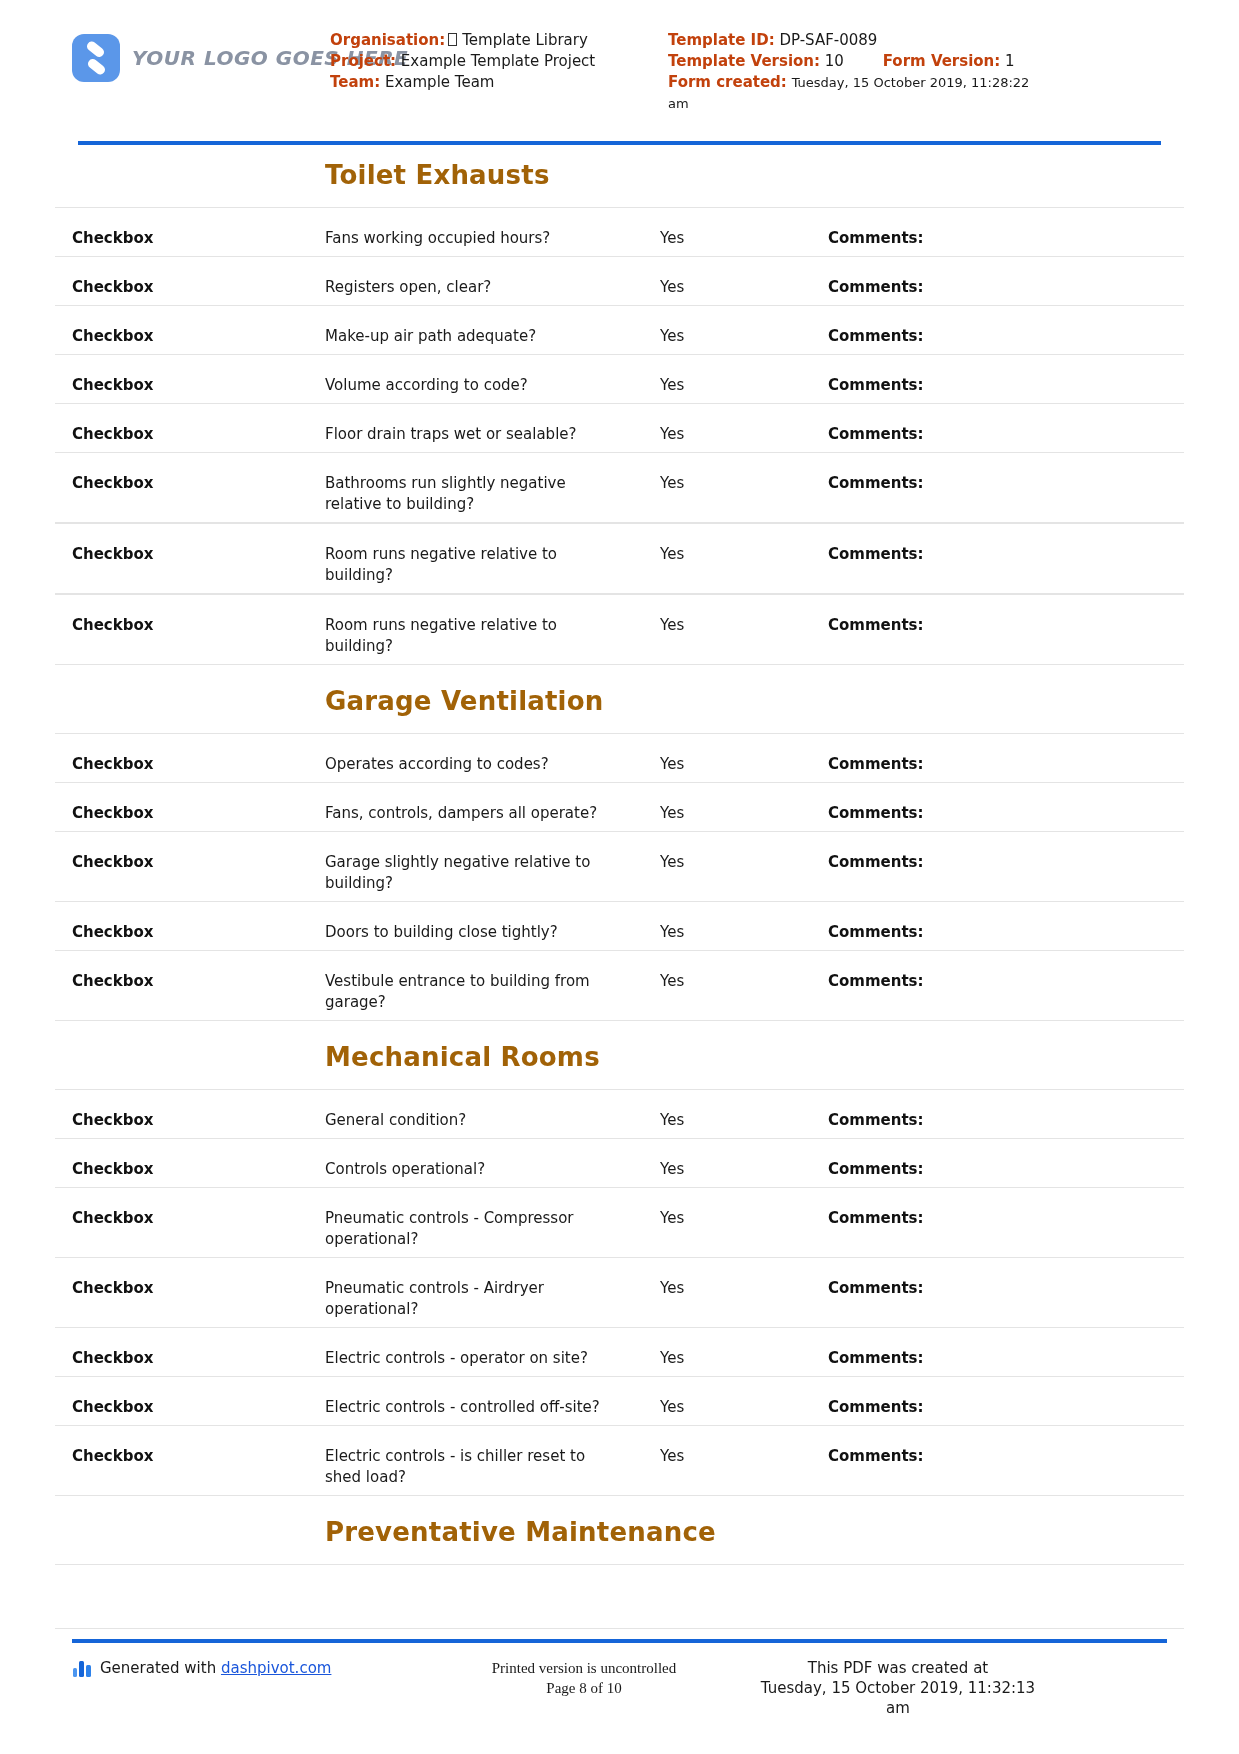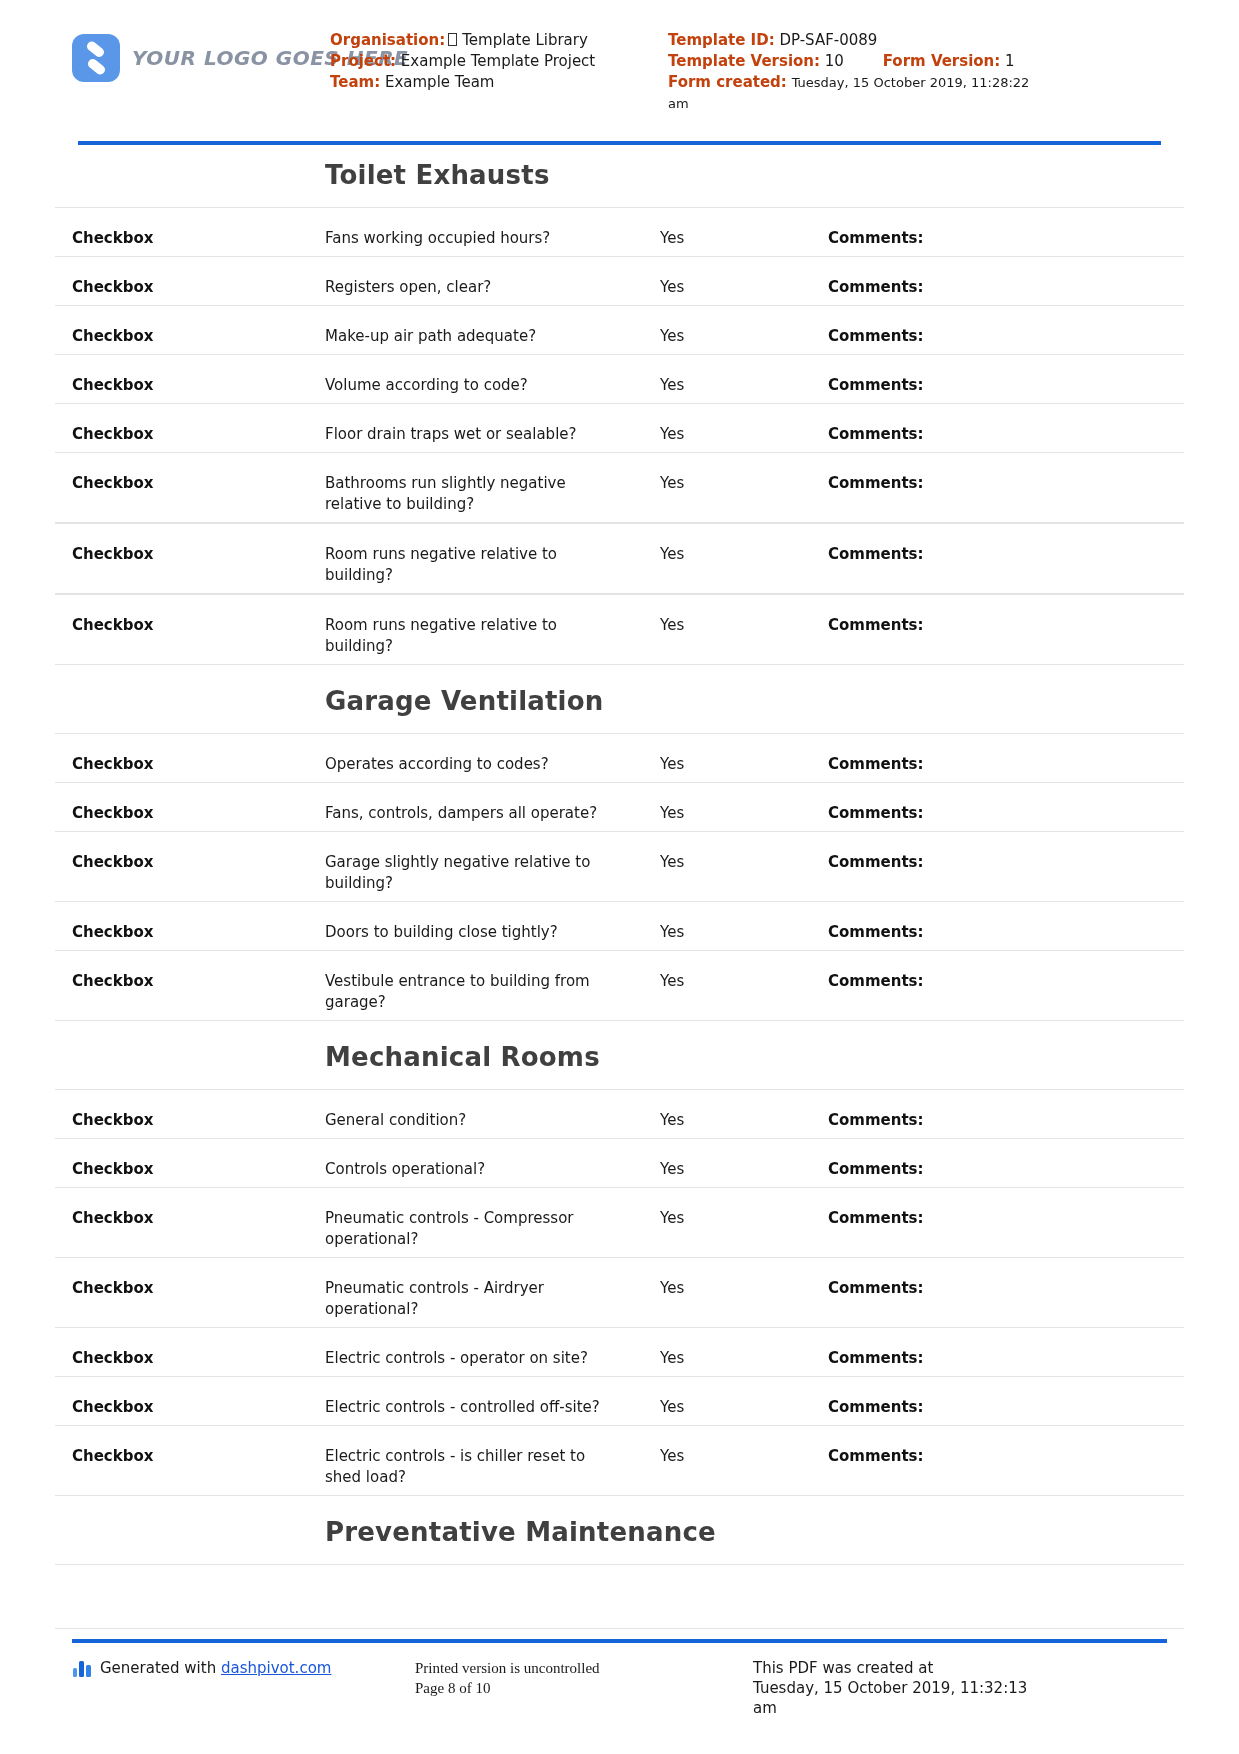--- a/index.html
+++ b/index.html
@@ -27,34 +27,34 @@
   .meta-col{line-height:21px;}
   .meta-mid{width:338px;}
   .meta-right{width:365px;}
   .lbl{font-weight:bold;color:#c2410c;}
   .missing-glyph{display:inline-block;width:9px;height:13px;border:1.3px solid #333;
     vertical-align:-1px;margin:0 5px 0 3px;}
   .fv-gap{margin-left:34px;}
   .small-date{font-size:13px;}
   .header-rule{height:4px;background:var(--accent-blue);margin:27px 78px 0 78px;}
   
-  .section-title{font-size:26px;line-height:33px;font-weight:bold;color:#404040;
+  .section-title{font-size:26px;line-height:33px;font-weight:bold;color:#a16207;
     margin:20px 0 15px 325px;letter-spacing:.2px;}
   .section:first-of-type .section-title{margin-top:14px;}
   .rows{margin:0 55px;border-bottom:1px solid var(--separator);}
   .row{display:grid;grid-template-columns:270px 335px 168px 1fr;
     padding:20px 0 7px 0;border-top:1px solid var(--separator);line-height:21px;}
   .cell-checkbox{font-weight:bold;color:#111;padding-left:17px;}
   .cell-question{white-space:pre-line;}
   .cell-comments{font-weight:bold;color:#111;}
   
   .footer{position:absolute;left:0;right:0;top:1628px;}
   .footer-gray-rule{height:1px;background:var(--separator);margin:0 55px;}
   .footer-blue-rule{height:4px;background:var(--accent-blue);margin:10px 72px 0 72px;}
-  .footer-cols{display:flex;padding:15px 96px 0 72px;line-height:20px;}
+  .footer-cols{display:flex;padding:15px 96px 0 72px;line-height:20px;text-align:center;}
   .f-left{width:343px;display:flex;align-items:flex-start;}
   .f-left .chart-icon{margin:1px 8px 0 0;flex:0 0 auto;}
   .f-mid{width:338px;white-space:pre-line;font-family:Liberation Serif, serif;}
   .f-right{width:290px;white-space:pre-line;}
   .f-link{color:var(--link-blue);text-decoration:underline;cursor:pointer;}
 </style>
 </head>
 <body>
 
 <div class="header">

